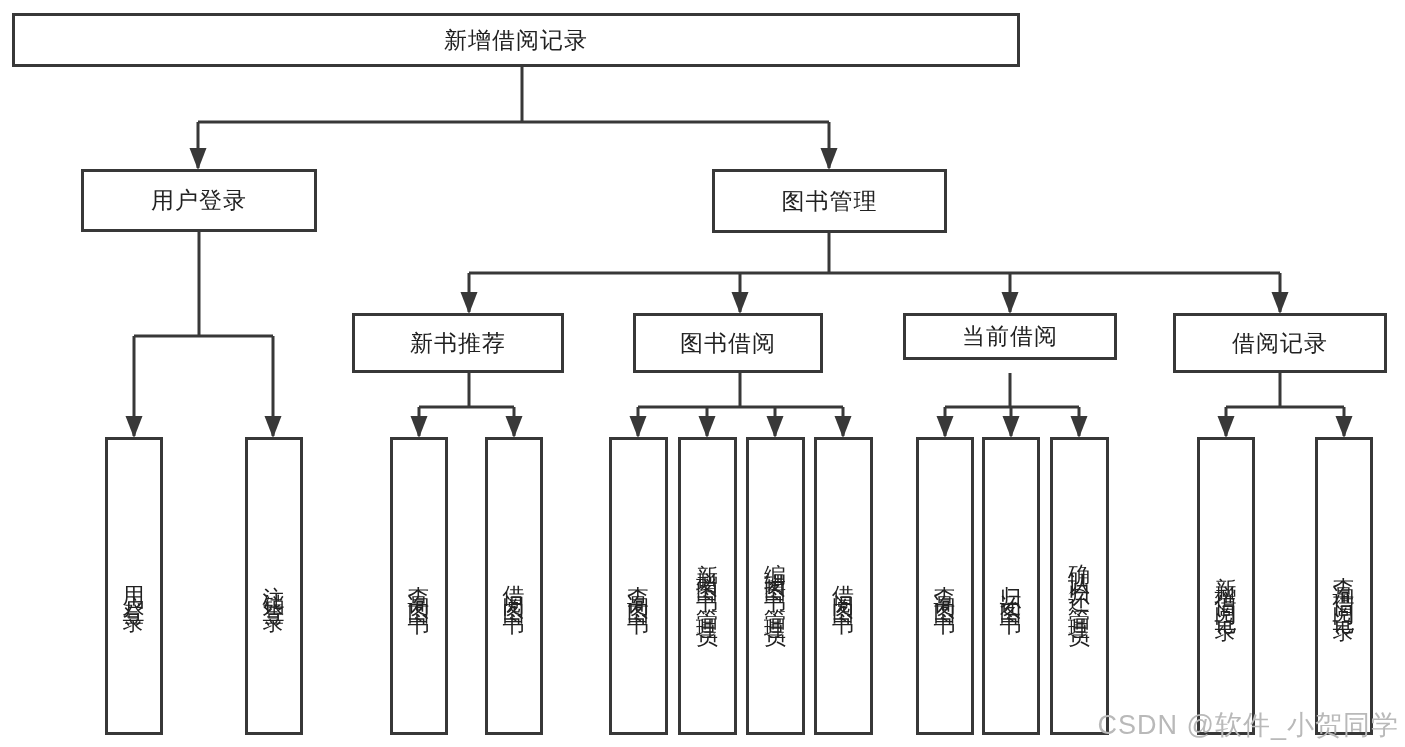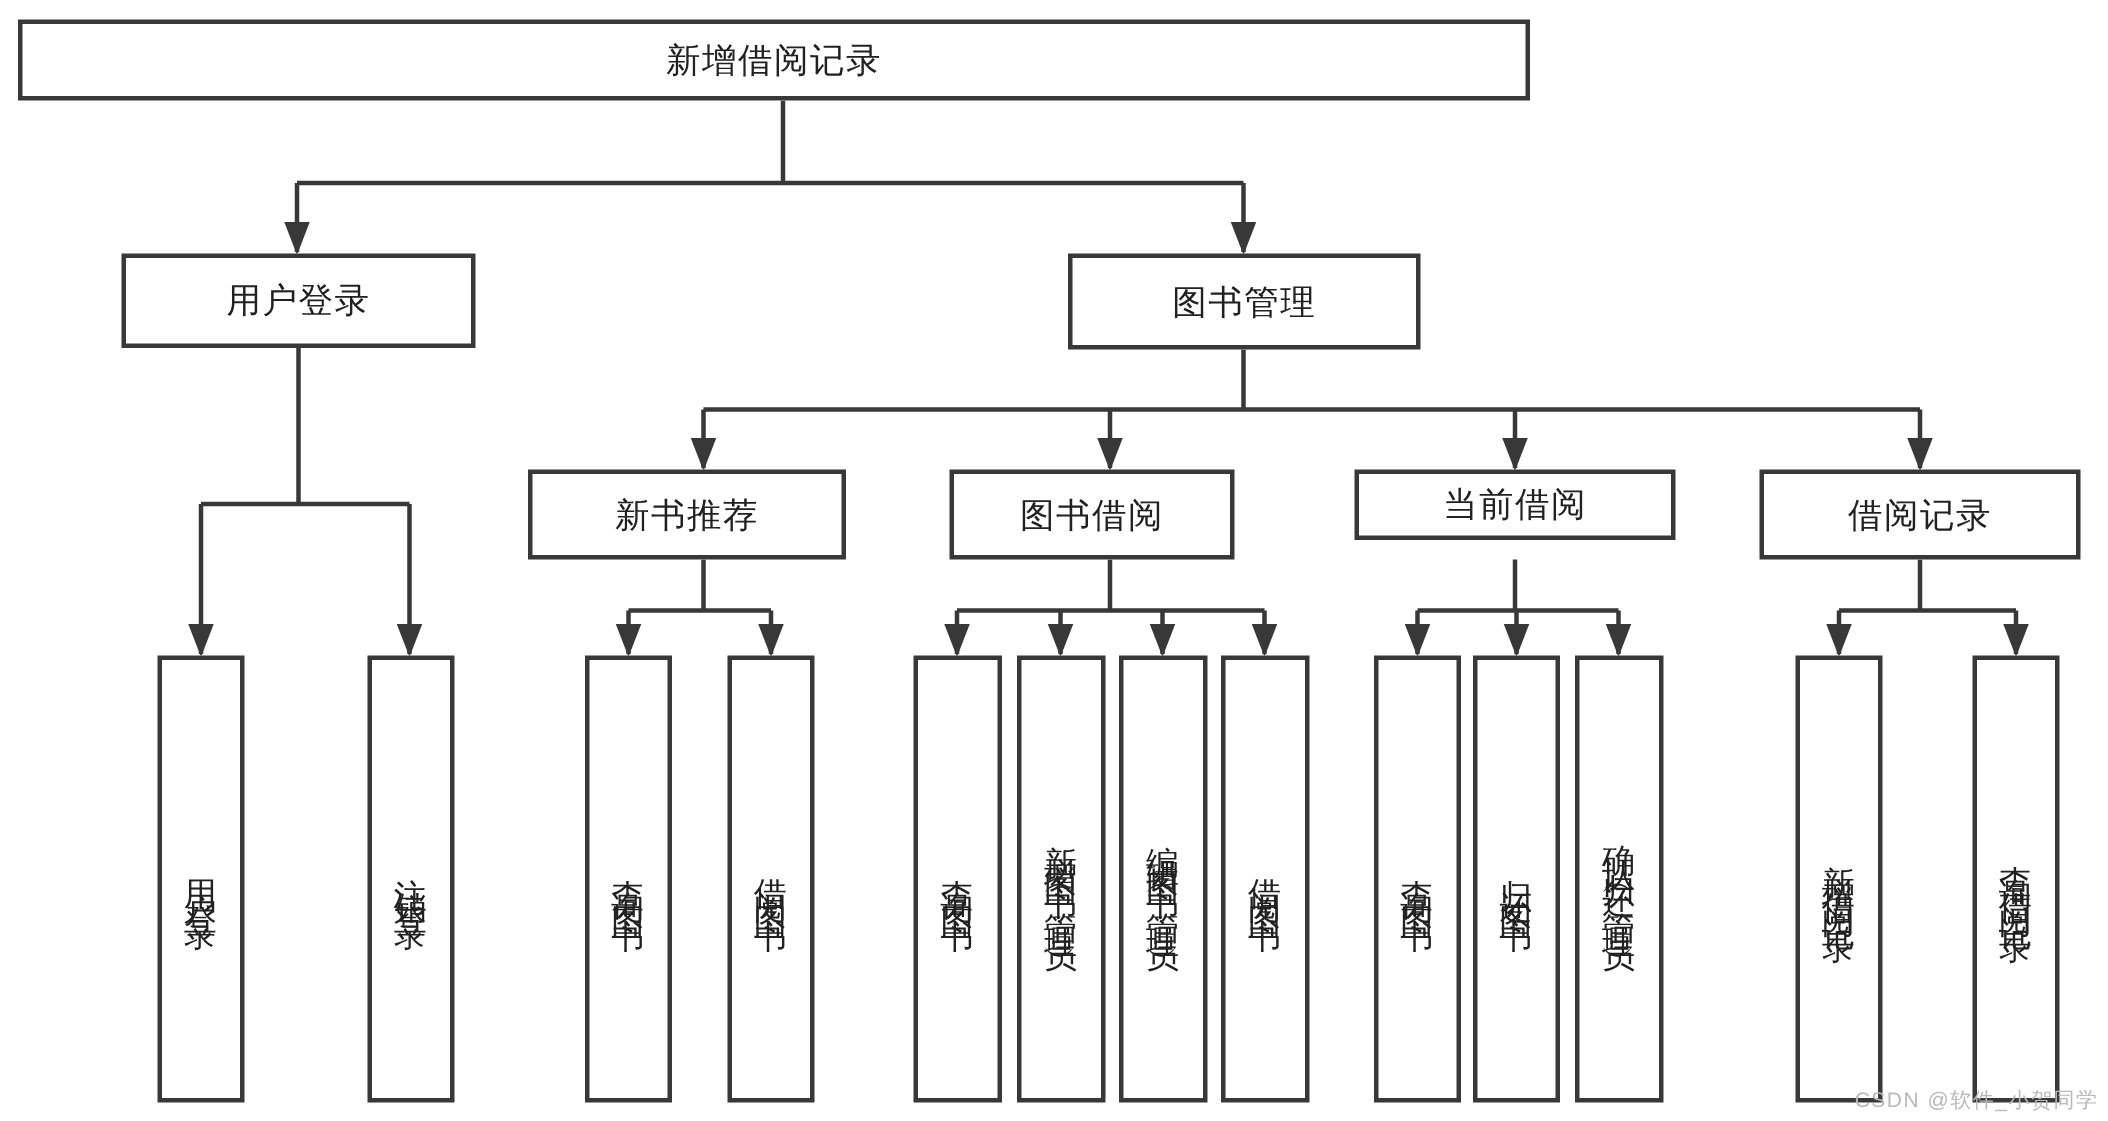--- a/index.html
+++ b/index.html
@@ -21,21 +21,21 @@
   }
   .hbox{font-size:23px;letter-spacing:1px;}
   .vbox{top:437px;height:298px;}
   .vbox .vtext{
     writing-mode:vertical-rl;text-orientation:mixed;
     font-size:22px;line-height:1.05;letter-spacing:9px;
     white-space:nowrap;
   }
   .watermark{
     position:absolute;right:6px;bottom:4px;z-index:10;
-    font-size:14px;letter-spacing:1px;color:var(--watermark);
+    font-size:27px;letter-spacing:1px;color:var(--watermark);
   }
 </style>
 </head>
 <body>
 
 <div class="canvas">
 
   <svg class="connectors" viewBox="0 0 1405 747" xmlns="http://www.w3.org/2000/svg">
 
     <path d="M522 67 V122 M198 122 H829 M198 122 V168 M829 122 V168"></path>

